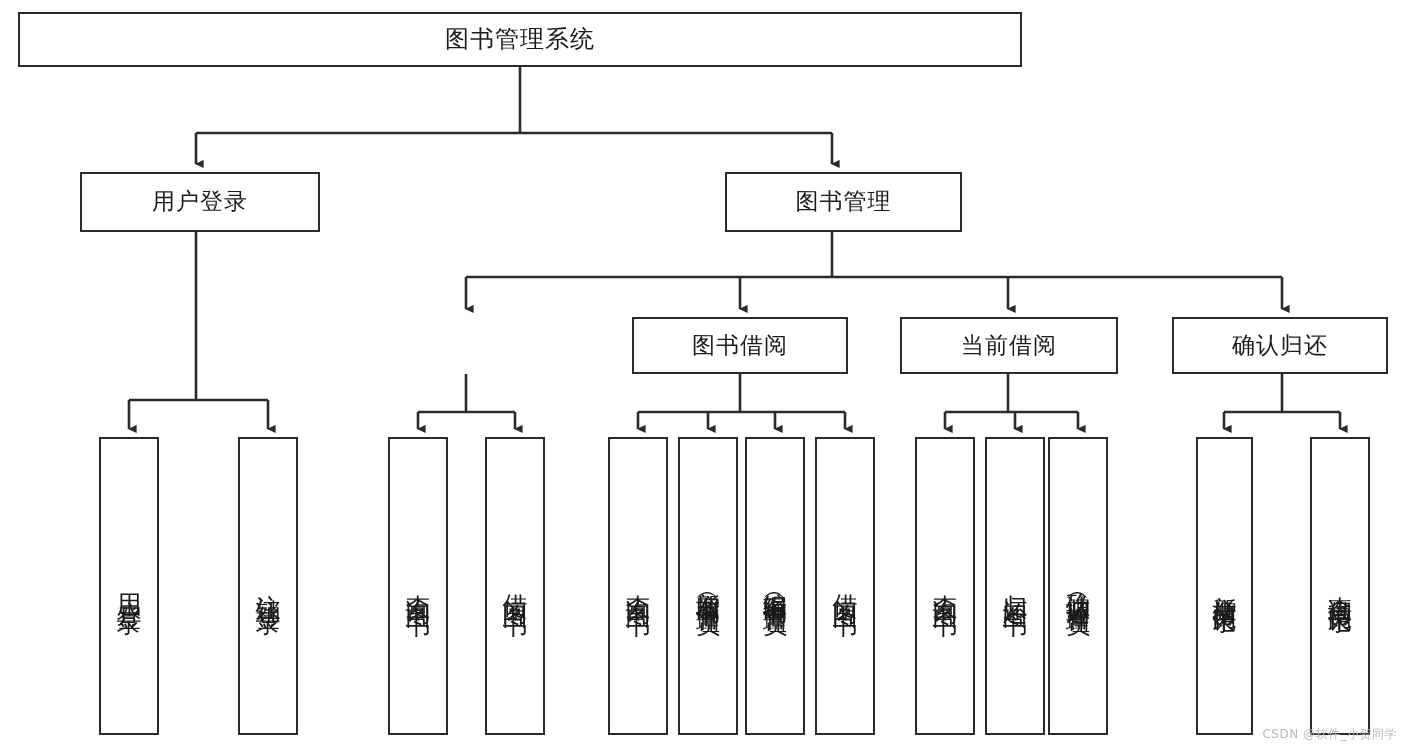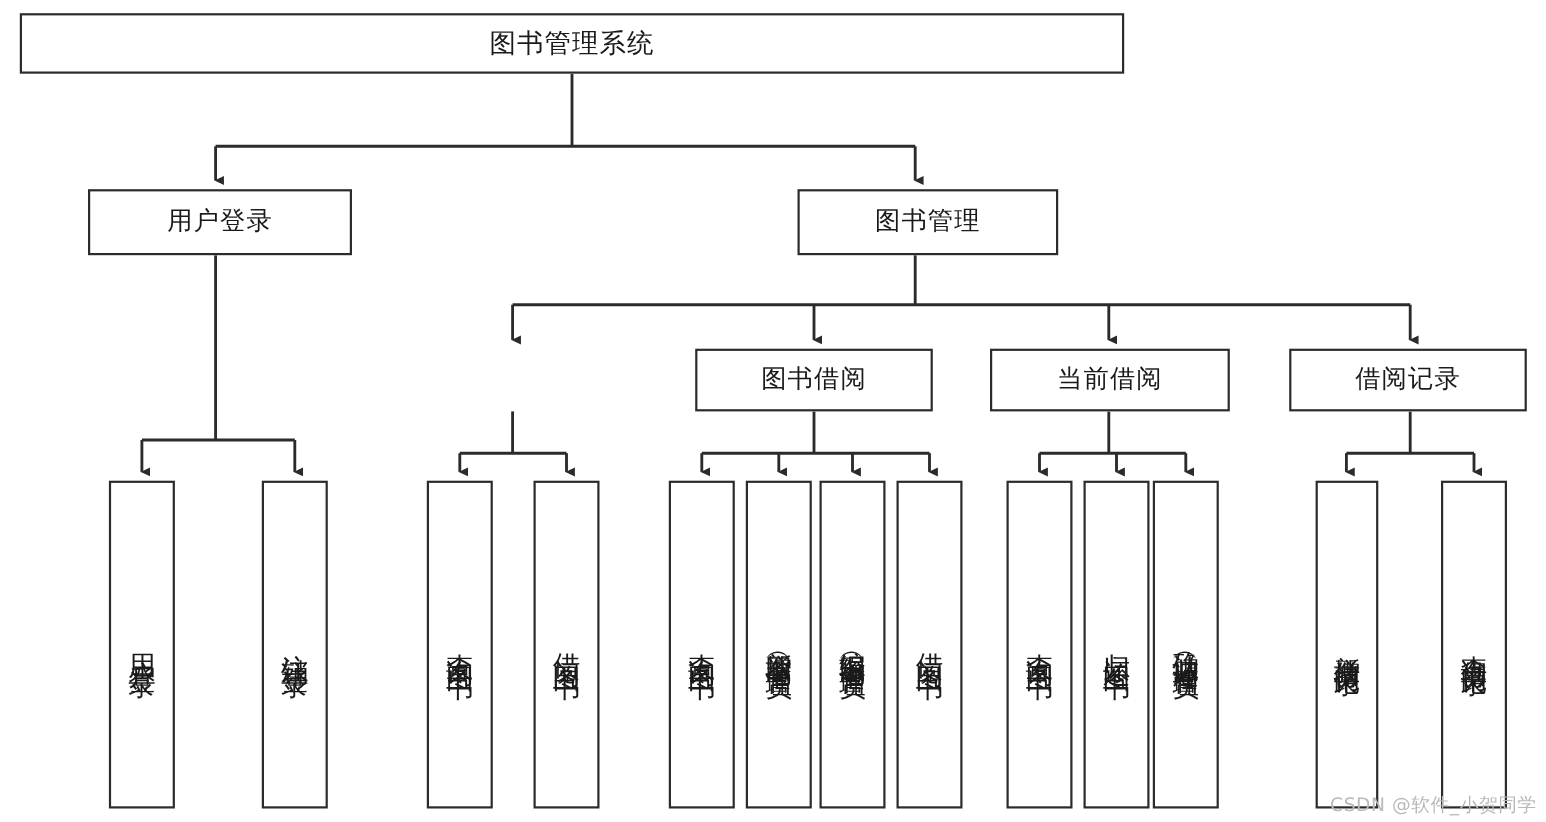--- a/index.html
+++ b/index.html
@@ -41,21 +41,21 @@
   }
   .node.vert .vtext{
     writing-mode:vertical-rl;
     text-orientation:upright;
     display:block;
   }
   #watermark{
     position:absolute;
     right:8px;
     bottom:4px;
-    font-size:17px;
+    font-size:12px;
     color:#b9b9b9;
     letter-spacing:0.5px;
     white-space:nowrap;
     pointer-events:none;
   }
 </style>
 </head>
 <body>
 
 <div id="diagram">
@@ -121,21 +121,21 @@
     <span>图书管理</span>
   </div>
 
   <div class="node horiz" style="left:900px;top:317px;width:218px;height:57px;">
     <span>当前借阅</span>
   </div>
   <div class="node horiz" style="left:632px;top:317px;width:216px;height:57px;">
     <span>图书借阅</span>
   </div>
   <div class="node horiz" style="left:1172px;top:317px;width:216px;height:57px;">
-    <span>借阅记录</span>
+    <span>确认归还</span>
   </div>
 
   <div class="node vert" style="left:99px;top:437px;width:60px;height:298px;">
     <span class="vtext">用户登录</span>
   </div>
   <div class="node vert" style="left:238px;top:437px;width:60px;height:298px;">
     <span class="vtext">注销登录</span>
   </div>
 
   <div class="node vert" style="left:388px;top:437px;width:60px;height:298px;">

